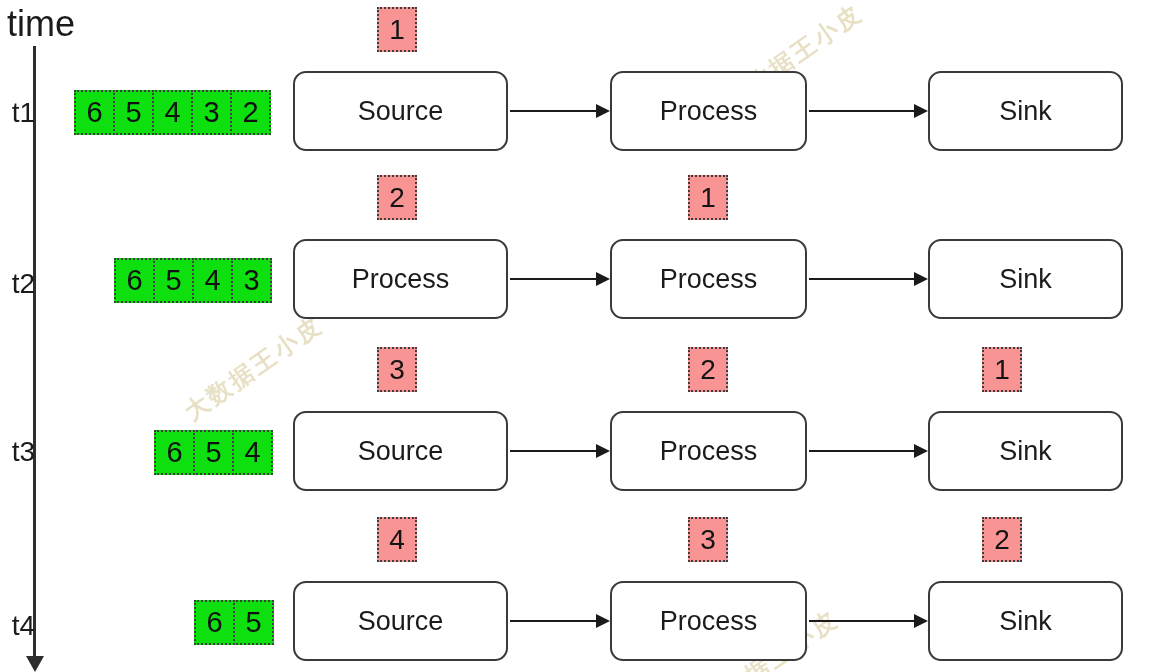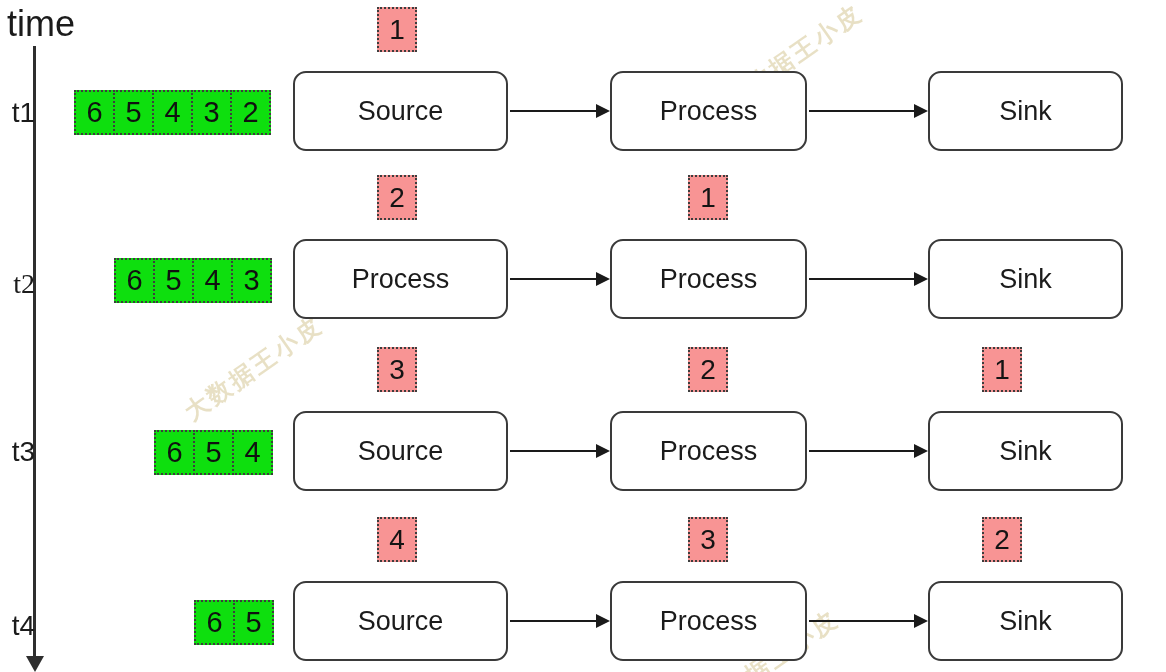--- a/index.html
+++ b/index.html
@@ -21,21 +21,21 @@
   .wm2{left:172px;top:350px;}
   .wm3{left:688px;top:644px;}
 
   
   .time-label{position:absolute;left:7px;top:3px;font-size:36px;}
   .axis-line{position:absolute;left:33px;top:46px;width:3px;height:612px;background:#2e2e2e;}
   .axis-arrow{position:absolute;left:26px;top:656px;width:0;height:0;
       border-left:9px solid transparent;border-right:9px solid transparent;
       border-top:16px solid #2e2e2e;}
   .tick{position:absolute;left:2px;width:33px;text-align:right;font-size:28px;}
-  .tick1{top:97px;} .tick2{top:268px;font-family:Liberation Serif, serif;} .tick3{top:436px;} .tick4{top:610px;}
+  .tick1{top:97px;} .tick2{top:268px;} .tick3{top:436px;} .tick4{top:610px;}
 
   
   .row{position:absolute;left:0;width:1166px;height:80px;}
   .row1{top:71px;} .row2{top:239px;} .row3{top:411px;} .row4{top:581px;}
 
   .queue{position:absolute;top:19px;display:flex;}
   .q1{left:74px;} .q2{left:114px;} .q3{left:154px;} .q4{left:194px;}
   .qcell{width:41px;height:45px;background:var(--queue-green,#0edf0e);
       border:2px dotted #3d3d3d;display:flex;align-items:center;justify-content:center;
       font-size:29px;color:#101010;}

